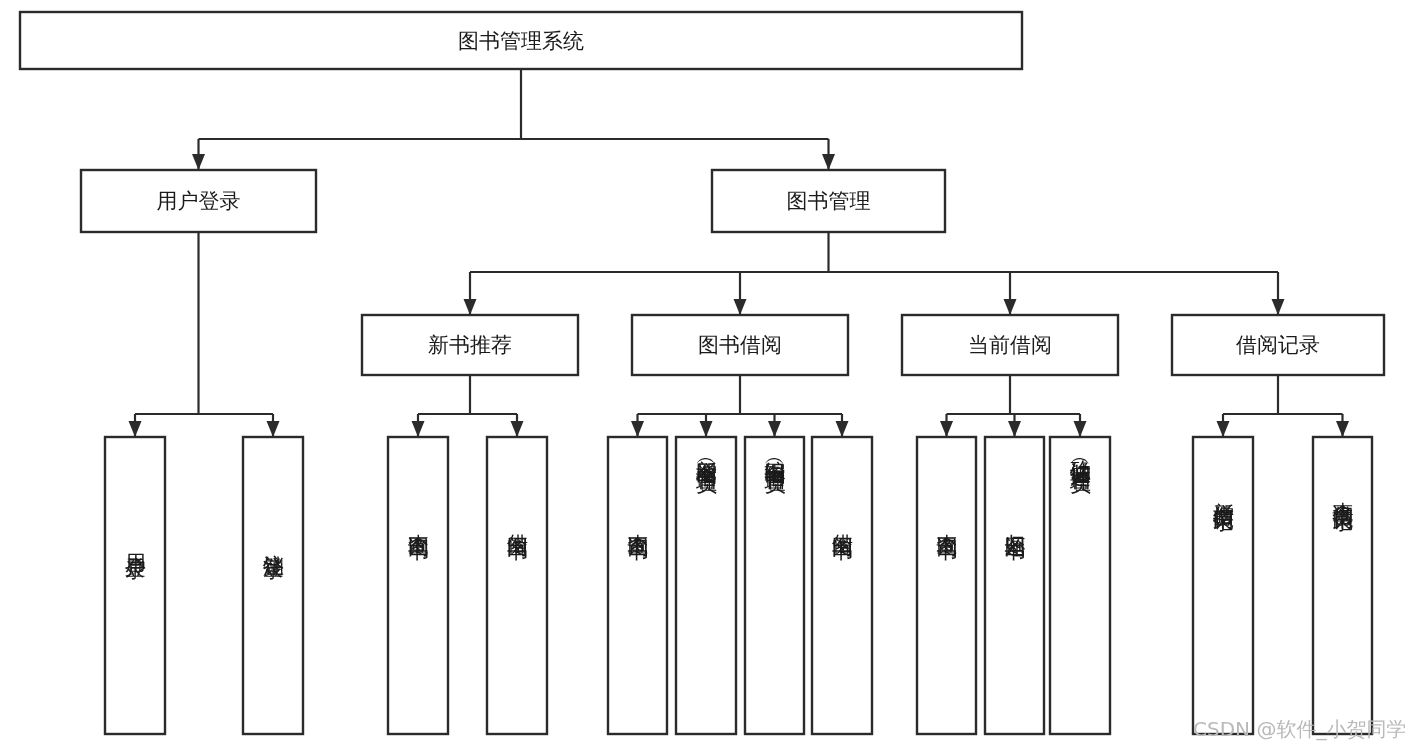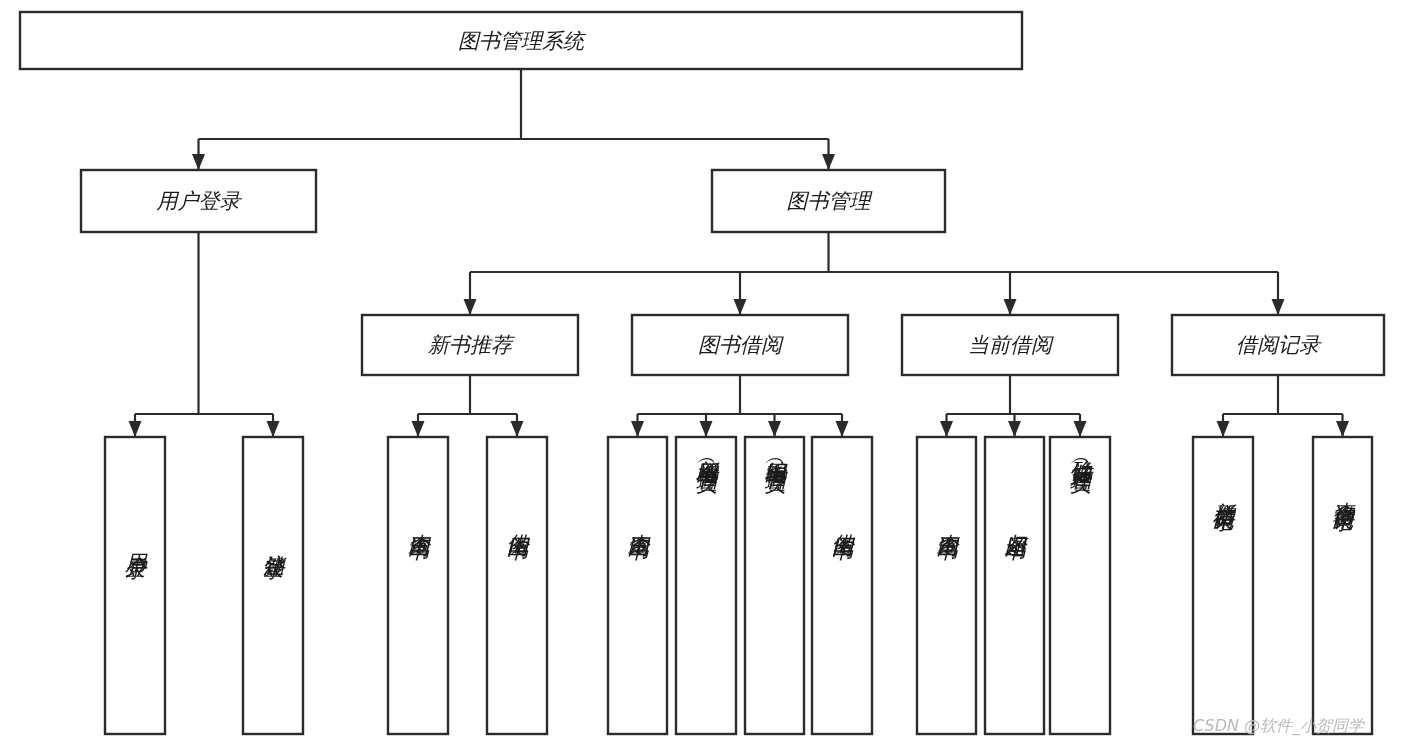--- a/index.html
+++ b/index.html
@@ -9,21 +9,20 @@
   }
   body {
     font-family: "DejaVu Sans", "Liberation Sans", sans-serif;
   }
   #diagram-root {
     position: relative;
     width: 1405px;
     height: 747px;
     background: #ffffff;
     overflow: hidden;
-    font-style: italic;
   }
   svg#flow-svg {
     position: absolute;
     left: 0;
     top: 0;
     width: 1405px;
     height: 747px;
   }
   .node-box {
     fill: #ffffff;
@@ -60,21 +59,21 @@
     font-family: "DejaVu Sans", "Liberation Sans", sans-serif;
     font-size: 21px;
     color: #1b1b1b;
     letter-spacing: 2px;
     line-height: 1;
     white-space: nowrap;
   }
   .watermark {
     position: absolute;
     font-family: "DejaVu Sans", "Liberation Sans", sans-serif;
-    font-size: 16px;
+    font-size: 20px;
     color: #b9b9b9;
     white-space: nowrap;
     pointer-events: none;
   }
 </style>
 </head>
 <body>
 
 <div id="diagram-root">
 

